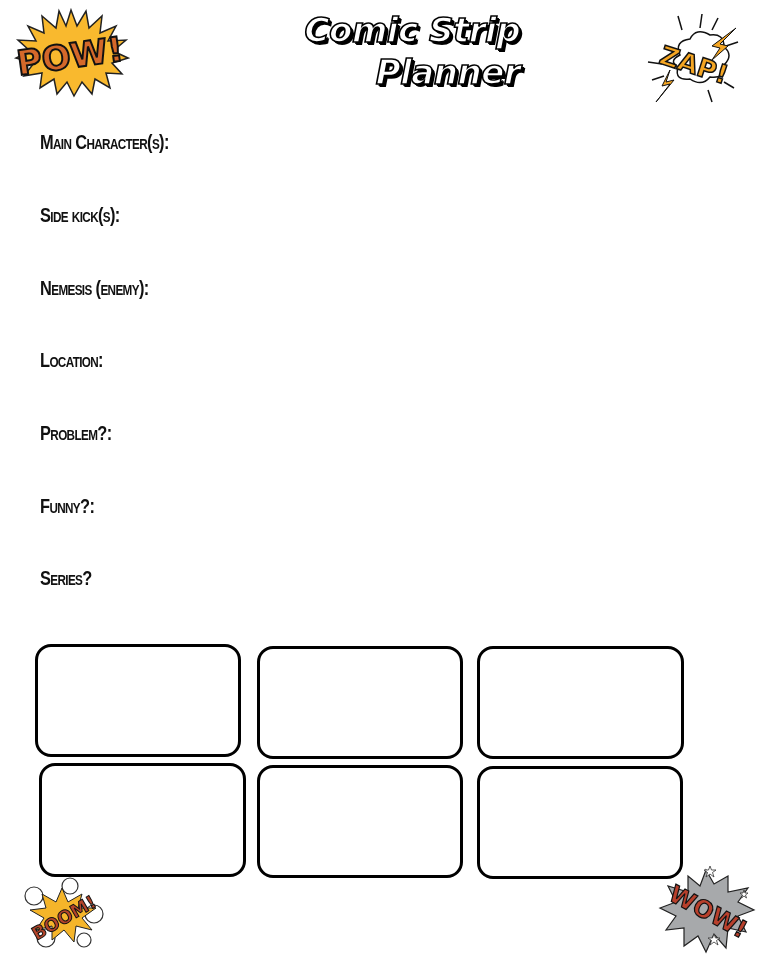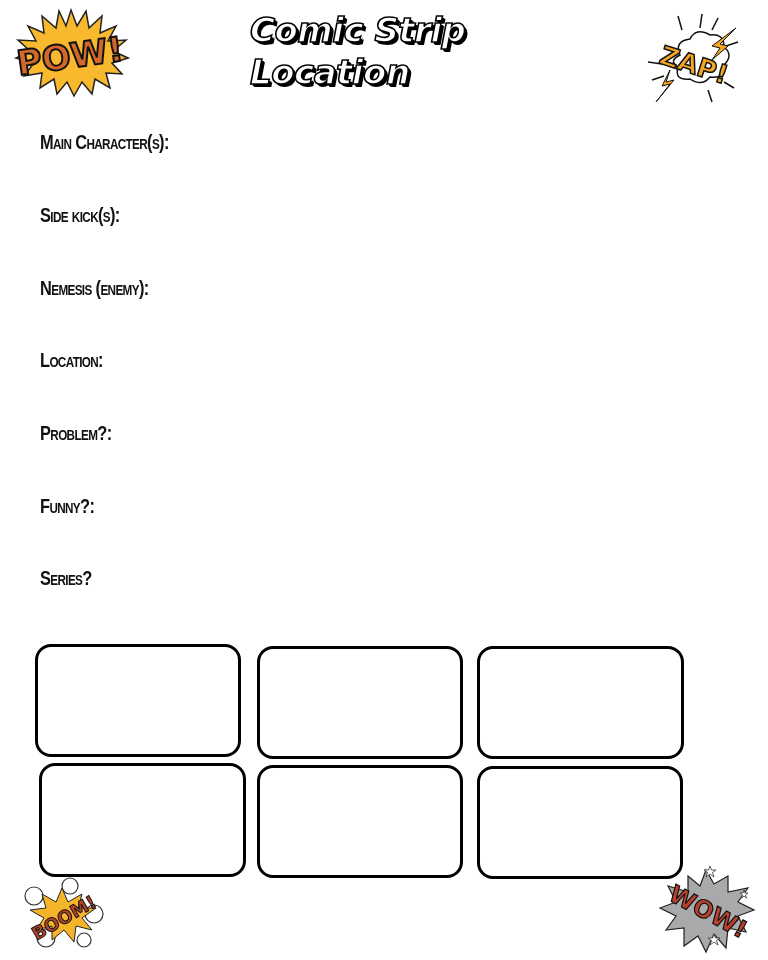--- a/index.html
+++ b/index.html
@@ -1,19 +1,19 @@
 <!DOCTYPE html>
 <html><head>
 <meta charset="utf-8">
 <style>
   html, body { margin: 0; padding: 0; background: #ffffff; }
   body { width: 768px; height: 960px; position: relative; overflow: hidden; font-family: "Liberation Sans", sans-serif; }
   .abs { position: absolute; }
   .title {
-    position: absolute; left: 250px; width: 270px; text-align: left;
+    position: absolute; left: 250px; width: 270px; text-align: right;
     font-family: "DejaVu Sans", sans-serif; font-weight: bold; font-style: italic;
     font-size: 34px; line-height: 36px; color: #ffffff;
     -webkit-text-stroke: 1.6px #000;
     text-shadow: 2px 2px 0 #000, 3px 3px 0 #000;
     letter-spacing: -0.5px;
   }
   .field-label {
     position: absolute; left: 40px;
     font-family: "Liberation Sans", sans-serif; font-weight: bold;
     font-size: 21px; color: #111; letter-spacing: -0.8px;
@@ -30,21 +30,21 @@
 <body>
 
 <div class="abs" style="left:12px; top:6px; width:118px; height:92px;">
   <svg width="118" height="92" viewBox="0 0 118 92">
     <polygon points="59,4 65,20 74,5 77,22 90,10 88,27 104,20 96,35 114,34 101,45 116,52 100,57 110,68 94,67 98,82 83,73 80,88 70,76 62,90 55,76 45,88 42,73 28,82 30,67 12,70 22,57 4,52 18,45 6,34 24,35 16,20 32,27 30,10 44,22 47,5 54,20" fill="#f9b92e" stroke="#222" stroke-width="1.5"></polygon>
     <text x="58" y="62" text-anchor="middle" font-family="DejaVu Sans, sans-serif" font-weight="bold" font-size="34" fill="#d4682a" stroke="#111" stroke-width="2" transform="rotate(-8 58 50)">POW!</text>
   </svg>
 </div>
 
 <div class="title" style="top:12px;">Comic Strip</div>
-<div class="title" style="top:54px;">Location</div>
+<div class="title" style="top:54px;">Planner</div>
 
 <div class="abs" style="left:640px; top:10px; width:110px; height:95px;">
   <svg width="110" height="95" viewBox="0 0 110 95">
     <g stroke="#111" stroke-width="1.5" fill="none">
       <line x1="38" y1="6" x2="42" y2="20"></line>
       <line x1="62" y1="4" x2="60" y2="18"></line>
       <line x1="78" y1="8" x2="72" y2="20"></line>
       <line x1="98" y1="32" x2="86" y2="36"></line>
       <line x1="8" y1="52" x2="22" y2="54"></line>
       <line x1="12" y1="70" x2="24" y2="66"></line>

